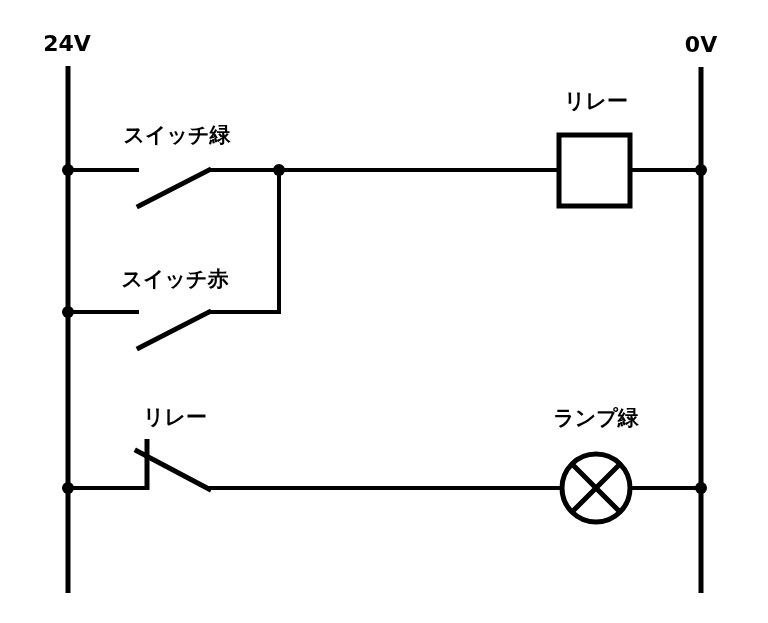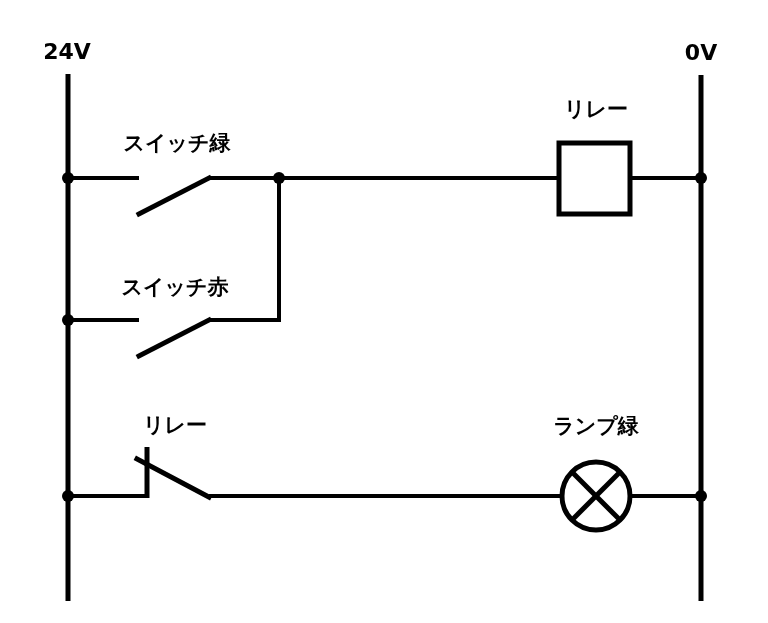--- a/index.html
+++ b/index.html
@@ -8,21 +8,20 @@
     background: #ffffff;
     width: 768px;
     height: 623px;
     overflow: hidden;
   }
   .stage {
     position: relative;
     width: 768px;
     height: 610px;
     background: #ffffff;
-    margin-top: 8px;
   }
   svg { display: block; }
   .wire {
     stroke: #000000;
     stroke-width: 4;
     fill: none;
   }
   .rail {
     stroke: #000000;
     stroke-width: 5;

